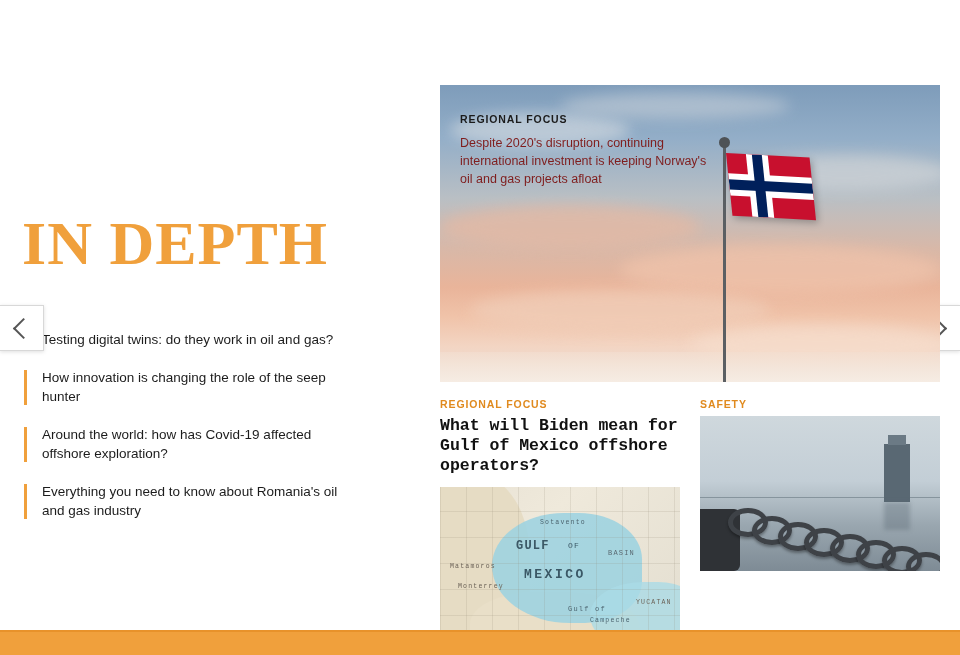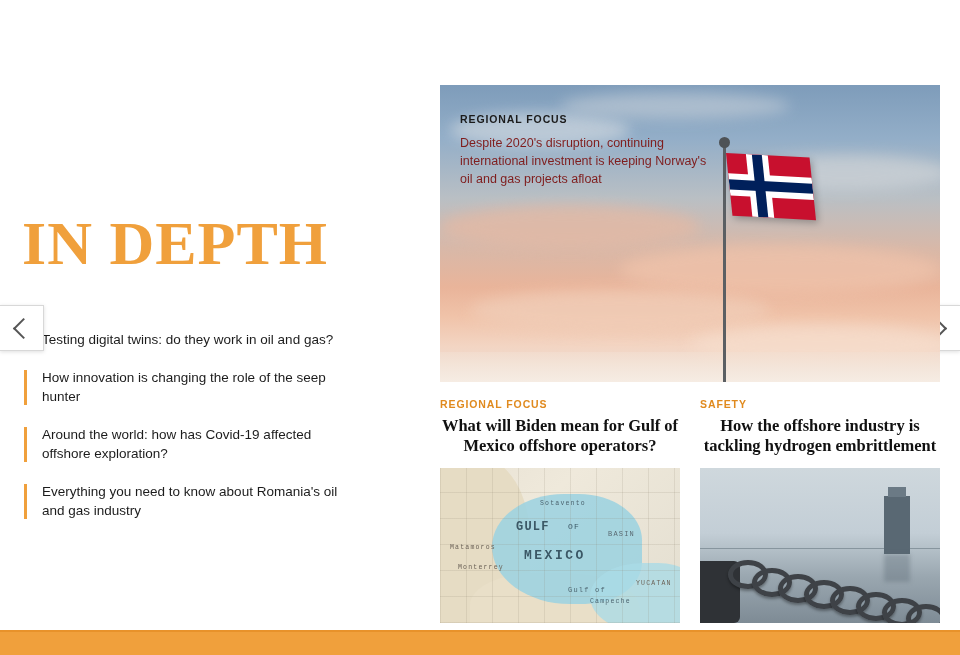--- a/index.html
+++ b/index.html
@@ -223,27 +223,26 @@
     cursor: pointer;
   }
   .card-kicker {
     font-size: 10.5px;
     font-weight: bold;
     letter-spacing: 0.9px;
     color: #e08a1e;
     margin-bottom: 6px;
   }
   .card-title {
-    font-family: Liberation Serif, serif;
+    font-family: Liberation Mono, monospace;
     font-weight: bold;
     font-size: 16.5px;
     line-height: 1.2;
     color: #111111;
     margin: 0 0 12px 0;
-    text-align: center;
   }
   .card-img {
     width: 240px;
     height: 155px;
     overflow: hidden;
     position: relative;
   }
 
   
   .map {
@@ -444,21 +443,20 @@
           <span class="map-label ml-sot">Sotavento</span>
           <span class="map-label ml-camp">Campeche</span>
           <span class="map-label ml-gulf2">Gulf of</span>
           <span class="map-label ml-yuc">YUCATAN</span>
         </div>
       </div>
     </div>
 
     <div class="card">
       <div class="card-kicker">SAFETY</div>
-      <h3 class="card-title">How the offshore industry is tackling hydrogen embrittlement</h3>
       <div class="card-img">
         <div class="chain">
           <div class="horiz"></div>
           <div class="tower"></div>
           <div class="reflect"></div>
           <div class="post"></div>
           <div class="link" style="left:28px; top:92px;"></div>
           <div class="link" style="left:52px; top:100px;"></div>
           <div class="link" style="left:78px; top:106px;"></div>
           <div class="link" style="left:104px; top:112px;"></div>

